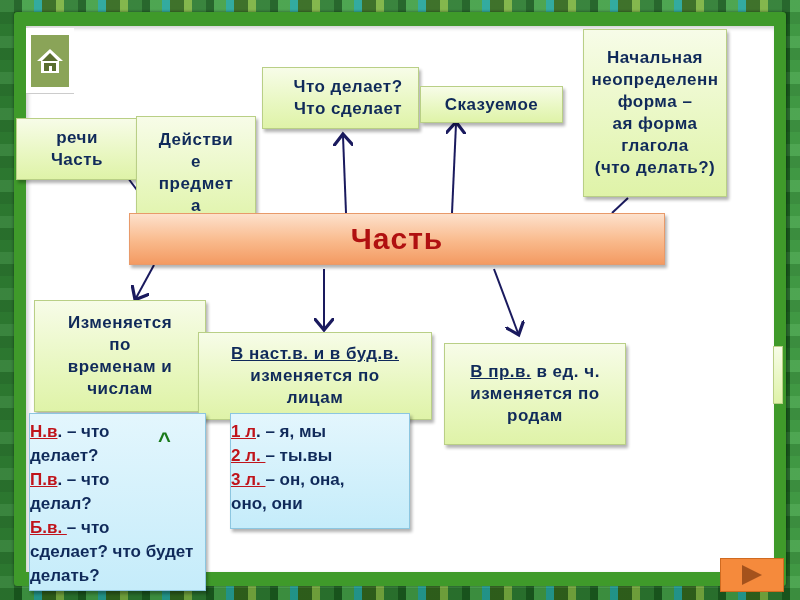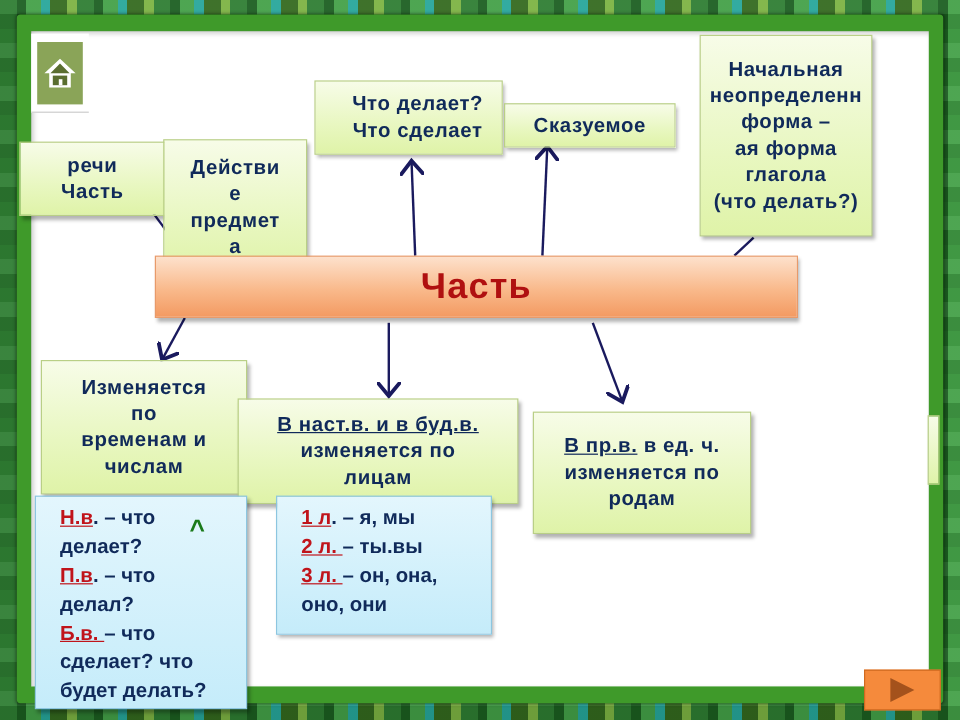--- a/index.html
+++ b/index.html
@@ -43,21 +43,21 @@
     text-align: center;
     display: flex; flex-direction: column; justify-content: center;
     letter-spacing: 0.5px;
   }
   .blue-box {
     position: absolute;
     background: linear-gradient(180deg, #e3f6fd 0%, #c5ecfa 100%);
     border: 1px solid #8cc6e0;
     box-shadow: 2px 3px 3px rgba(0,0,0,0.3);
     color: #102a5a; font-weight: bold; font-size: 17px; line-height: 24px;
-    text-align: left; padding: 6px 20px;
+    text-align: left; padding: 6px 0;
   }
   .main-bar {
     position: absolute; left: 129px; top: 213px; width: 536px; height: 52px;
     background: linear-gradient(180deg, #fde1cc 0%, #f9b98b 55%, #f39a62 100%);
     border: 1px solid #e89a6a;
     box-shadow: 2px 3px 3px rgba(0,0,0,0.3);
     display: flex; align-items: center; justify-content: center;
   }
   .main-title { color: #b01010; font-size: 30px; font-weight: bold; letter-spacing: 1px; }
   .u { text-decoration: underline; }

